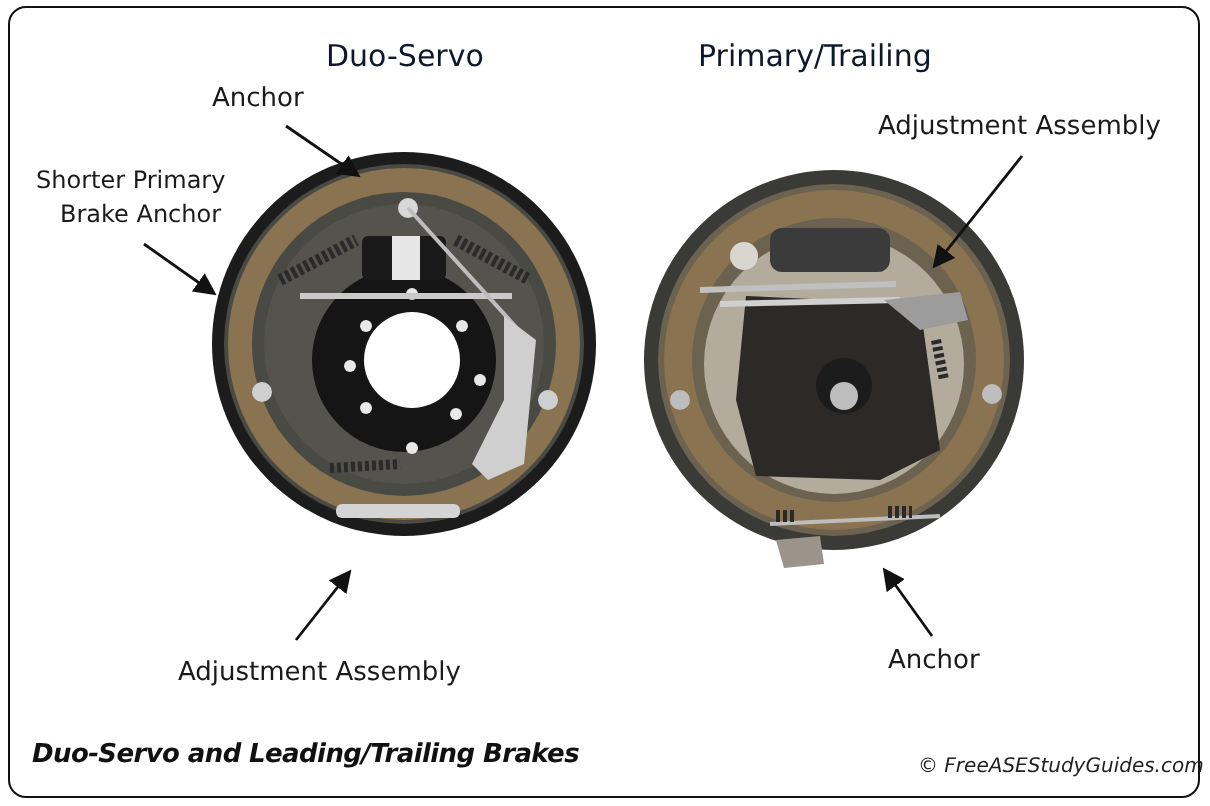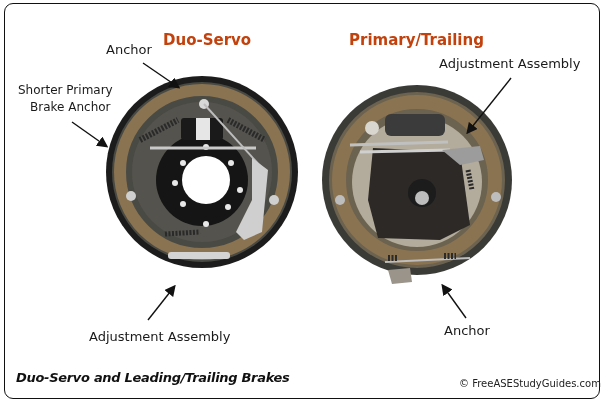--- a/index.html
+++ b/index.html
@@ -3,24 +3,24 @@
   <meta charset="utf-8">
   <style>
     * { box-sizing: border-box; margin: 0; padding: 0; }
     html, body { width: 605px; height: 403px; background: #ffffff; overflow: hidden; }
     body { position: relative; font-family: "DejaVu Sans", "Liberation Sans", sans-serif; }
     .frame {
       position: absolute; left: 4px; top: 3px; width: 596px; height: 396px;
       border: 1.5px solid #111; border-radius: 9px; background: #fff;
     }
     .abs { position: absolute; }
-    .title { font-weight: bold; font-size: 15px; color: #c2410c; white-space: nowrap; margin-top: 12px; }
+    .title { font-weight: normal; font-size: 15px; color: #0f172a; white-space: nowrap; }
     .label { font-size: 13px; color: #1a1a1a; white-space: nowrap; }
     .caption { font-size: 13px; font-style: italic; font-weight: bold; color: #111; white-space: nowrap; letter-spacing: -0.3px; }
-    .credit { font-size: 10px; color: #222; white-space: nowrap; }
+    .credit { font-size: 10px; font-style: italic; color: #222; white-space: nowrap; }
     svg.overlay { position: absolute; left: 0; top: 0; }
   </style>
 </head>
 <body>
 
 <div class="frame"></div>
 
 <div class="abs title" style="left:163px; top:19px;">Duo-Servo</div>
 <div class="abs title" style="left:349px; top:19px;">Primary/Trailing</div>
 

